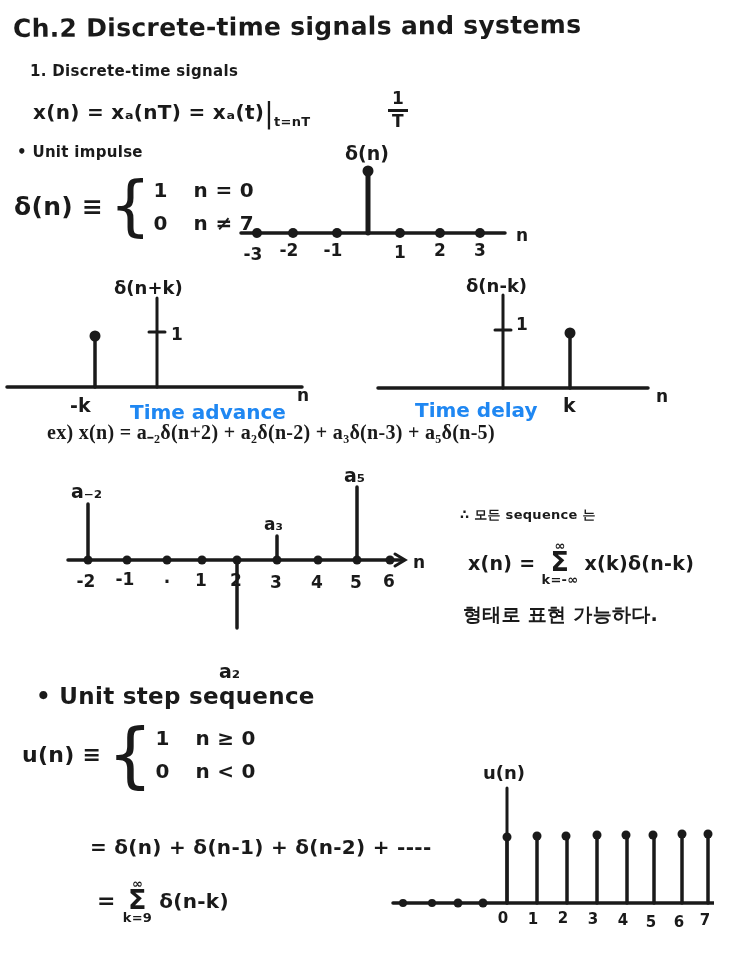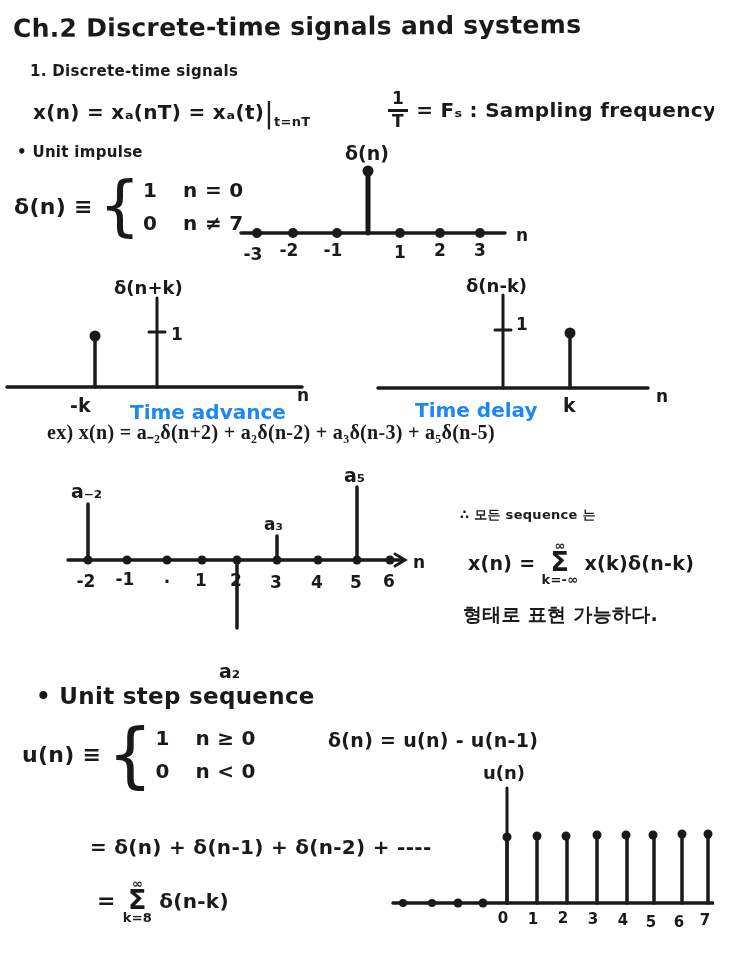--- a/index.html
+++ b/index.html
@@ -46,27 +46,26 @@
 
   <div class="abs hw formula" style="left:33px;top:97px;">
     <span>x(n) = xₐ(nT) = xₐ(t)</span><span class="bar">|</span><span class="subtxt">t=nT</span>
   </div>
 
   <div class="abs hw row" style="left:388px;top:90px;font-size:20px;">
     <span class="frac">
       <span class="num">1</span>
       <span class="den">T</span>
     </span>
-    <span>= Fₛ : Sampling frequency</span>
   </div>
 
   <div class="abs hw h2" style="left:17px;top:143px;">• Unit impulse</div>
 
   <div class="abs cases hw" style="left:14px;top:178px;">
-    <span style="font-size:22px;">δ(n) ≡</span>
+    <span style="font-size:25px;">δ(n) ≡</span>
     <span class="brace b1">{</span>
     <span class="case-col">
       <span class="case-row">
         <span class="v">1</span>
         <span>n = 0</span>
       </span>
       <span class="case-row">
         <span class="v">0</span>
         <span>n ≠ 7</span>
       </span>
@@ -175,30 +174,29 @@
         <span class="v">1</span>
         <span>n ≥ 0</span>
       </span>
       <span class="case-row">
         <span class="v">0</span>
         <span>n &lt; 0</span>
       </span>
     </span>
   </div>
 
-  <div class="abs hw" style="left:328px;top:729px;font-size:19px;">δ(n) = u(n) - u(n-1)</div>
 
   <div class="abs hw" style="left:90px;top:835px;font-size:20px;">= δ(n) + δ(n-1) + δ(n-2) + ----</div>
 
   <div class="abs hw row" style="left:97px;top:878px;gap:7px;">
     <span style="font-size:22px;">=</span>
     <span class="sigma">
       <span class="up">∞</span>
       <span class="s">Σ</span>
-      <span class="lo">k=8</span>
+      <span class="lo">k=9</span>
     </span>
     <span style="font-size:20px;">δ(n-k)</span>
   </div>
 
   <svg style="left:388px;top:763px;" width="355" height="190">
     <line class="ink" x1="5" y1="140" x2="347" y2="140" stroke-width="3.5"></line>
     <line class="ink" x1="119" y1="25" x2="119" y2="140" stroke-width="3"></line>
     <text x="95" y="16" font-size="18">u(n)</text>
     <circle class="dot" cx="15" cy="140" r="4"></circle>
     <circle class="dot" cx="44" cy="140" r="4"></circle>

